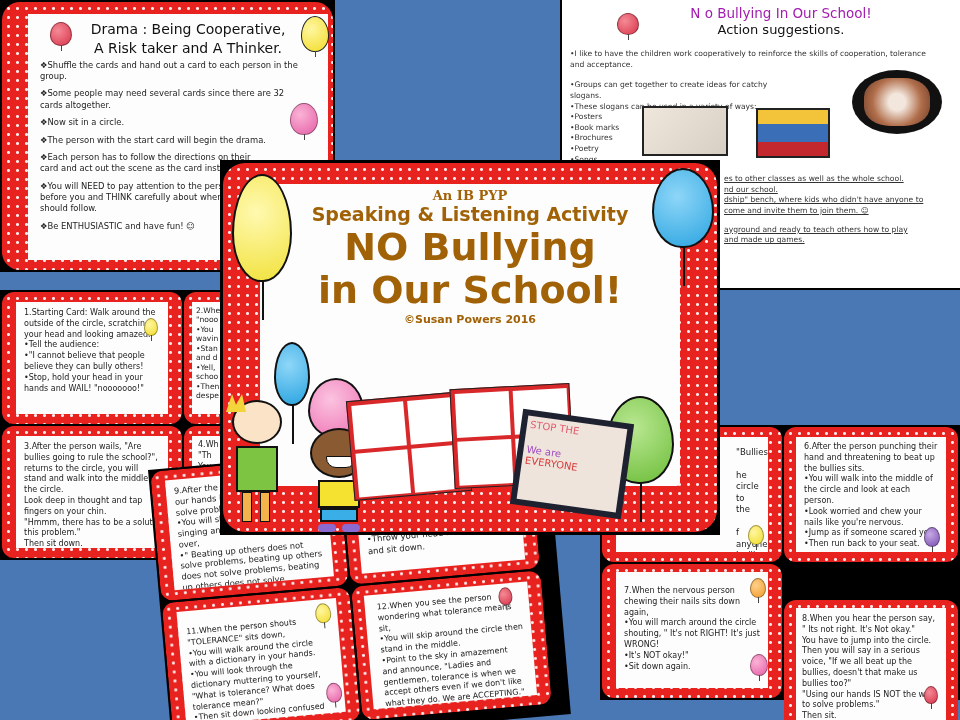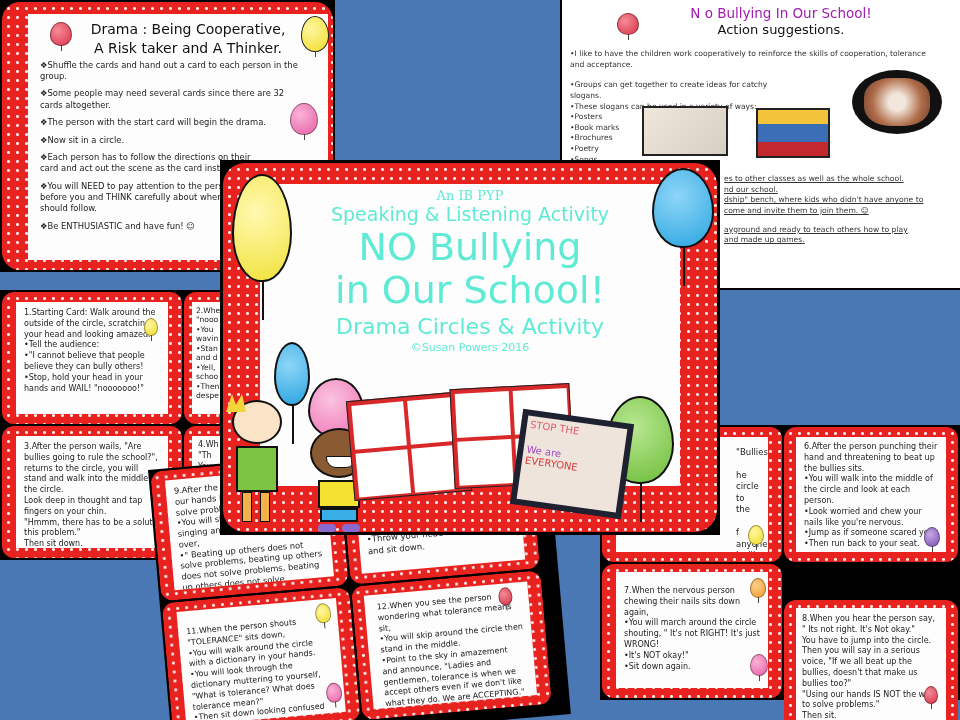--- a/index.html
+++ b/index.html
@@ -31,35 +31,35 @@
     background: #444;
   }
   .big-balloon { border: 2px solid #111; }
   .big-balloon::after { height: 40px; bottom: -40px; width: 1.5px; background: #111; }
 
   .doc-white { position: absolute; background: #fff; color: #333; font-size: 7.6px; line-height: 1.4; }
   .doc-white .title { text-align: center; font-size: 14px; line-height: 1.1; color: #a21caf; }
   .doc-white .subtitle { text-align: center; font-size: 13px; color: #111; }
 
   .card-text { font-size: 8px; line-height: 1.35; color: #222; }
-  .hero-text { text-align: center; color: #5eead4; }
+  .hero-text { text-align: center; color: #a16207; font-weight: bold; }
   .photo { position: absolute; border: 2px solid #222; }
 </style>
 </head>
 <body>
 
 <div class="panel" style="left:0;top:0;width:335px;height:272px;background:#000;">
   <div class="redframe" style="inset:2px;border-radius:18px;"></div>
   <div class="paper" style="left:28px;top:14px;width:300px;height:246px;padding:4px 12px;font-size:8.4px;">
     <div style="text-align:center;font-size:14px;color:#111;padding-left:20px;margin-top:2px;">Drama : Being Cooperative,</div>
     <div style="text-align:center;font-size:14px;color:#111;padding-left:20px;margin-bottom:2px;">A Risk taker and A Thinker.</div>
     <p style="padding-right:18px;">❖Shuffle the cards and hand out a card to each person in the group.</p>
     <p style="padding-right:18px;">❖Some people may need several cards since there are 32 cards altogether.</p>
+    <p>❖Now sit in a circle.</p>
     <p>❖The person with the start card will begin the drama.</p>
-    <p>❖Now sit in a circle.</p>
     <p style="padding-right:60px;">❖Each person has to follow the directions on their card and act out the scene as the card instructs.</p>
     <p style="padding-right:60px;">❖You will NEED to pay attention to the person before you and THINK carefully about when you should follow.</p>
     <p>❖Be ENTHUSIASTIC and have fun! ☺</p>
   </div>
   <div class="balloon" style="left:50px;top:22px;width:22px;height:24px;background:radial-gradient(circle at 35% 35%,#f58a96,#d8344a);"></div>
   <div class="balloon" style="left:301px;top:16px;width:28px;height:36px;background:radial-gradient(circle at 35% 35%,#fff6a0,#f1dc2a);border:1.5px solid #222;"></div>
   <div class="balloon" style="left:290px;top:103px;width:28px;height:32px;background:radial-gradient(circle at 35% 35%,#fbb3d6,#e45ea6);"></div>
 </div>
 
 <div class="panel" style="left:560px;top:0;width:400px;height:290px;background:#000;">
@@ -221,21 +221,20 @@
 
 <div class="panel" style="left:220px;top:160px;width:500px;height:375px;background:#000;">
   <div class="redframe" style="inset:3px 3px 3px 3px;border-radius:22px;"></div>
   <div style="position:absolute;left:40px;top:24px;width:420px;height:302px;background:#fdfdfd;border-radius:4px;"></div>
 
   <div class="hero-text" style="position:absolute;left:40px;top:28px;width:420px;">
     <div style="font-size:13px;font-family:'DejaVu Serif',serif;">An IB PYP</div>
     <div style="font-size:19px;line-height:1.2;">Speaking &amp; Listening Activity</div>
     <div style="font-size:38px;line-height:1.15;">NO Bullying</div>
     <div style="font-size:38px;line-height:1.15;">in Our School!</div>
-    <div style="font-size:22px;line-height:1.25;">Drama Circles &amp; Activity</div>
     <div style="font-size:11px;">©Susan Powers 2016</div>
   </div>
 
   <div class="balloon big-balloon" style="left:12px;top:14px;width:60px;height:108px;background:radial-gradient(circle at 40% 35%,#fff9b0,#f1e13a);"></div>
   <div class="balloon big-balloon" style="left:432px;top:8px;width:62px;height:80px;background:radial-gradient(circle at 40% 35%,#8ed6f8,#2aa4e0);"></div>
   <div class="balloon big-balloon" style="left:54px;top:182px;width:36px;height:64px;background:radial-gradient(circle at 40% 35%,#8ed6f8,#2aa4e0);"></div>
   <div class="balloon big-balloon" style="left:88px;top:218px;width:56px;height:60px;background:radial-gradient(circle at 40% 35%,#fbc3e0,#ee6fb2);"></div>
   <div class="balloon big-balloon" style="left:386px;top:236px;width:68px;height:88px;background:radial-gradient(circle at 40% 35%,#b9e892,#6cbc38);"></div>
 
   <div style="position:absolute;left:2px;top:240px;width:70px;height:130px;">

